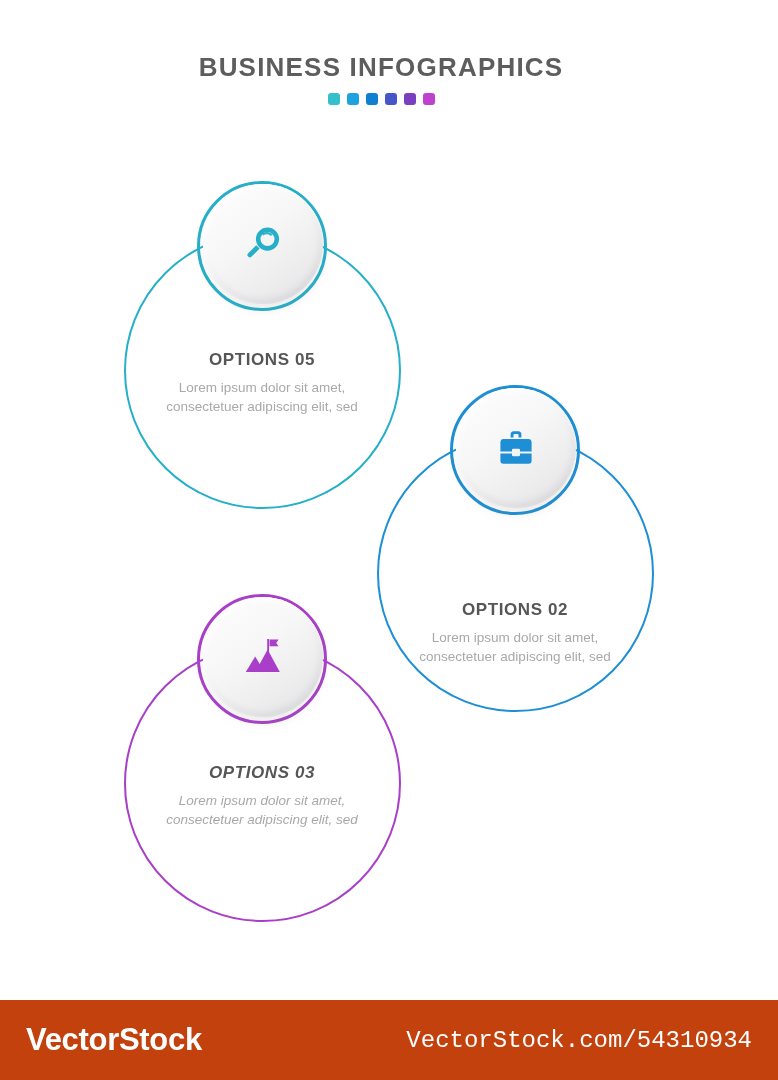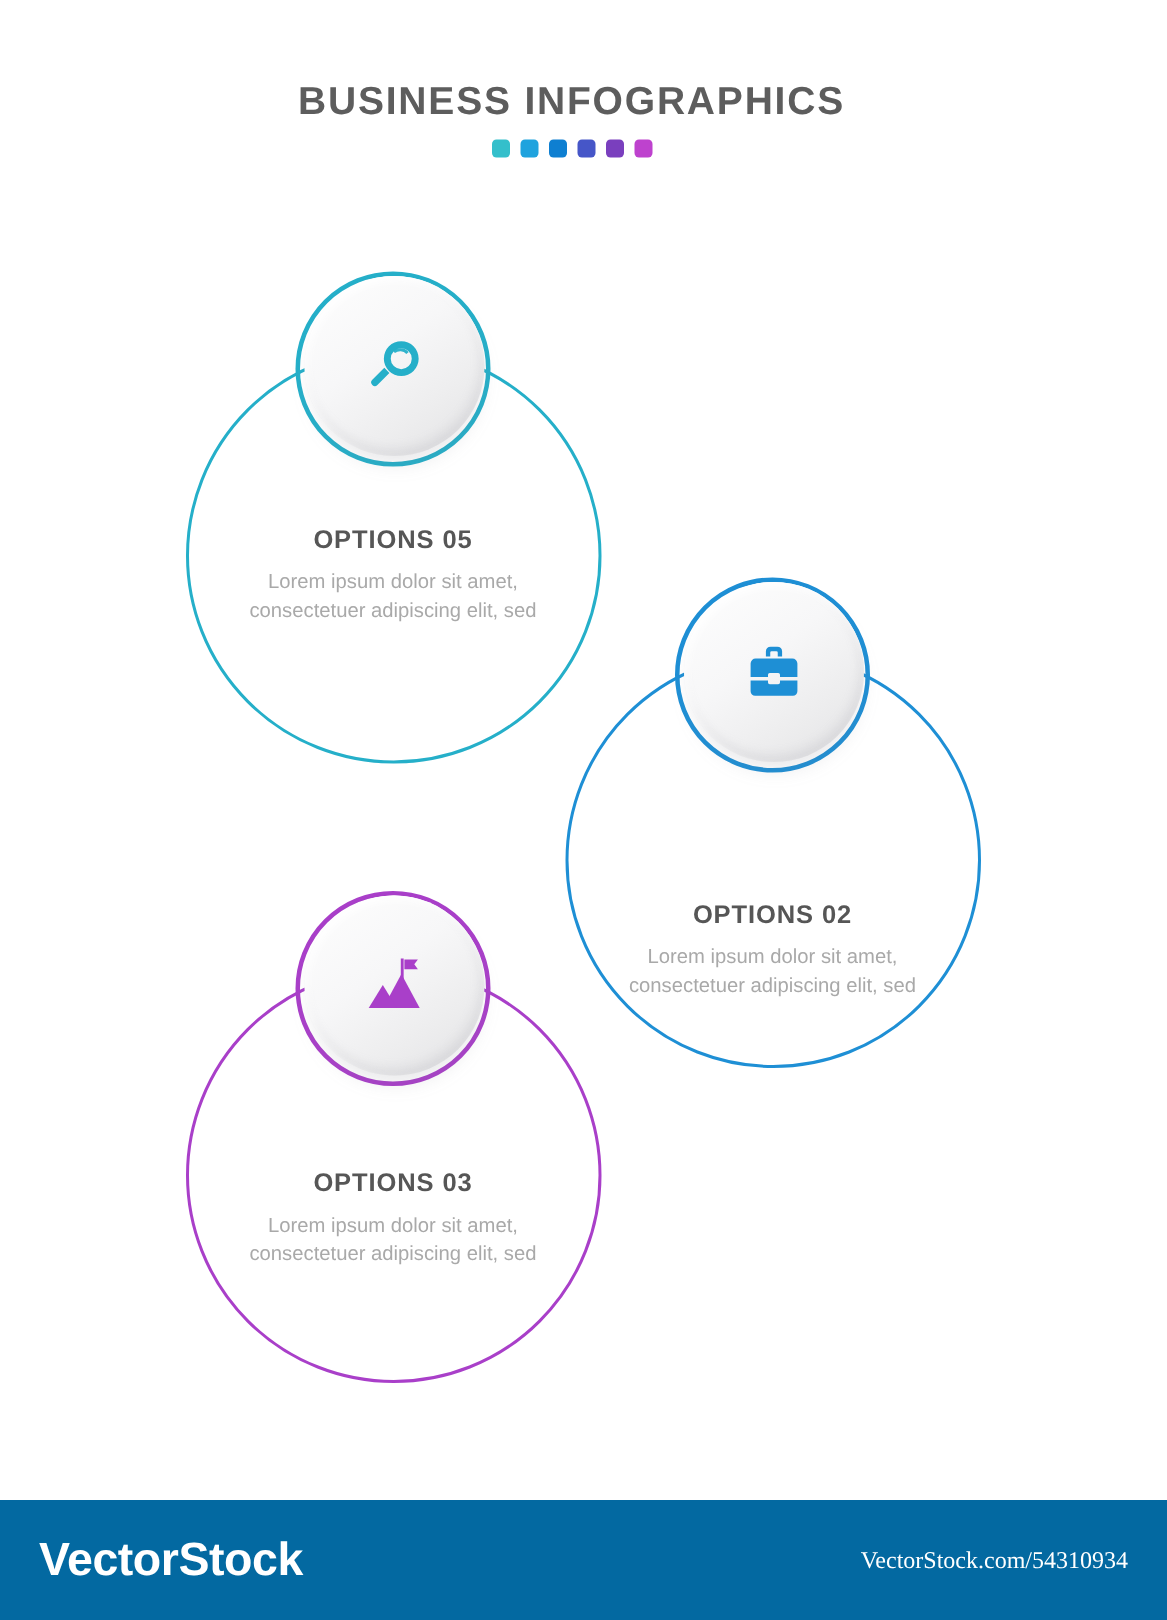--- a/index.html
+++ b/index.html
@@ -139,40 +139,40 @@
     display: block;
   }
 
   
   .footer {
     position: absolute;
     left: 0;
     top: 1000px;
     width: 778px;
     height: 80px;
-    background: #0369a1;
+    background: #c2410c;
   }
   .footer-brand {
     position: absolute;
     left: 26px;
     top: 22px;
     color: #ffffff;
     font-family: "Liberation Sans", sans-serif;
     font-size: 31px;
     font-weight: bold;
     letter-spacing: -0.3px;
     line-height: 36px;
   }
   .footer-url {
     position: absolute;
     right: 26px;
     top: 28px;
     color: #ffffff;
-    font-family: Liberation Serif, serif;
-    font-size: 16px;
+    font-family: Liberation Mono, monospace;
+    font-size: 24px;
     font-weight: normal;
     line-height: 26px;
   }
 </style>
 </head>
 <body>
 
 <div class="canvas">
 
   <div class="header">
@@ -222,21 +222,21 @@
           <path d="M20.6 12.2 a3.2 3.2 0 0 1 3.2 -3.0 l4.4 0 a3.2 3.2 0 0 1 3.2 3.0 l0 3.4 l-2.9 0 l0 -2.6 a0.9 0.9 0 0 0 -0.9 -0.9 l-3.2 0 a0.9 0.9 0 0 0 -0.9 0.9 l0 2.6 l-2.9 0 z"></path>
           <path d="M10.4 20.4 a3.4 3.4 0 0 1 3.4 -3.4 l24.4 0 a3.4 3.4 0 0 1 3.4 3.4 l0 9.0 l-11.6 0 l0 -1.5 a1.2 1.2 0 0 0 -1.2 -1.2 l-5.6 0 a1.2 1.2 0 0 0 -1.2 1.2 l0 1.5 l-11.6 0 z"></path>
           <path d="M10.4 31.6 l11.6 0 l0 1.4 a1.2 1.2 0 0 0 1.2 1.2 l5.6 0 a1.2 1.2 0 0 0 1.2 -1.2 l0 -1.4 l11.6 0 l0 7.2 a3.0 3.0 0 0 1 -3.0 3.0 l-25.2 0 a3.0 3.0 0 0 1 -3.0 -3.0 z"></path>
         </g>
       </svg>
     </div>
   </div>
 
   <div class="ring" style="left: 124px; top: 645px; width: 277px; height: 277px; border-width: 2px; border-color: rgb(169, 63, 201);"></div>
 
-  <div class="circle-text" style="left: 147px; top: 779px;">
+  <div class="circle-text" style="left: 147px; top: 763px; font-style: italic;">
     <p class="circle-title">OPTIONS 03</p>
     <p class="circle-desc">Lorem ipsum dolor sit amet, consectetuer adipiscing elit, sed</p>
   </div>
 
   <div class="badge" style="left: 197px; top: 594px; border-color: rgb(169, 63, 201);">
     <div class="badge-shadow"></div>
     <div class="badge-disc">
       <svg class="badge-icon" viewBox="0 0 52 52">
         <g class="icon-fill-3" fill="#A93FC9">
           <path d="M30.2 8.0 l1.9 0 l0 14.0 l-1.9 0 z"></path>

